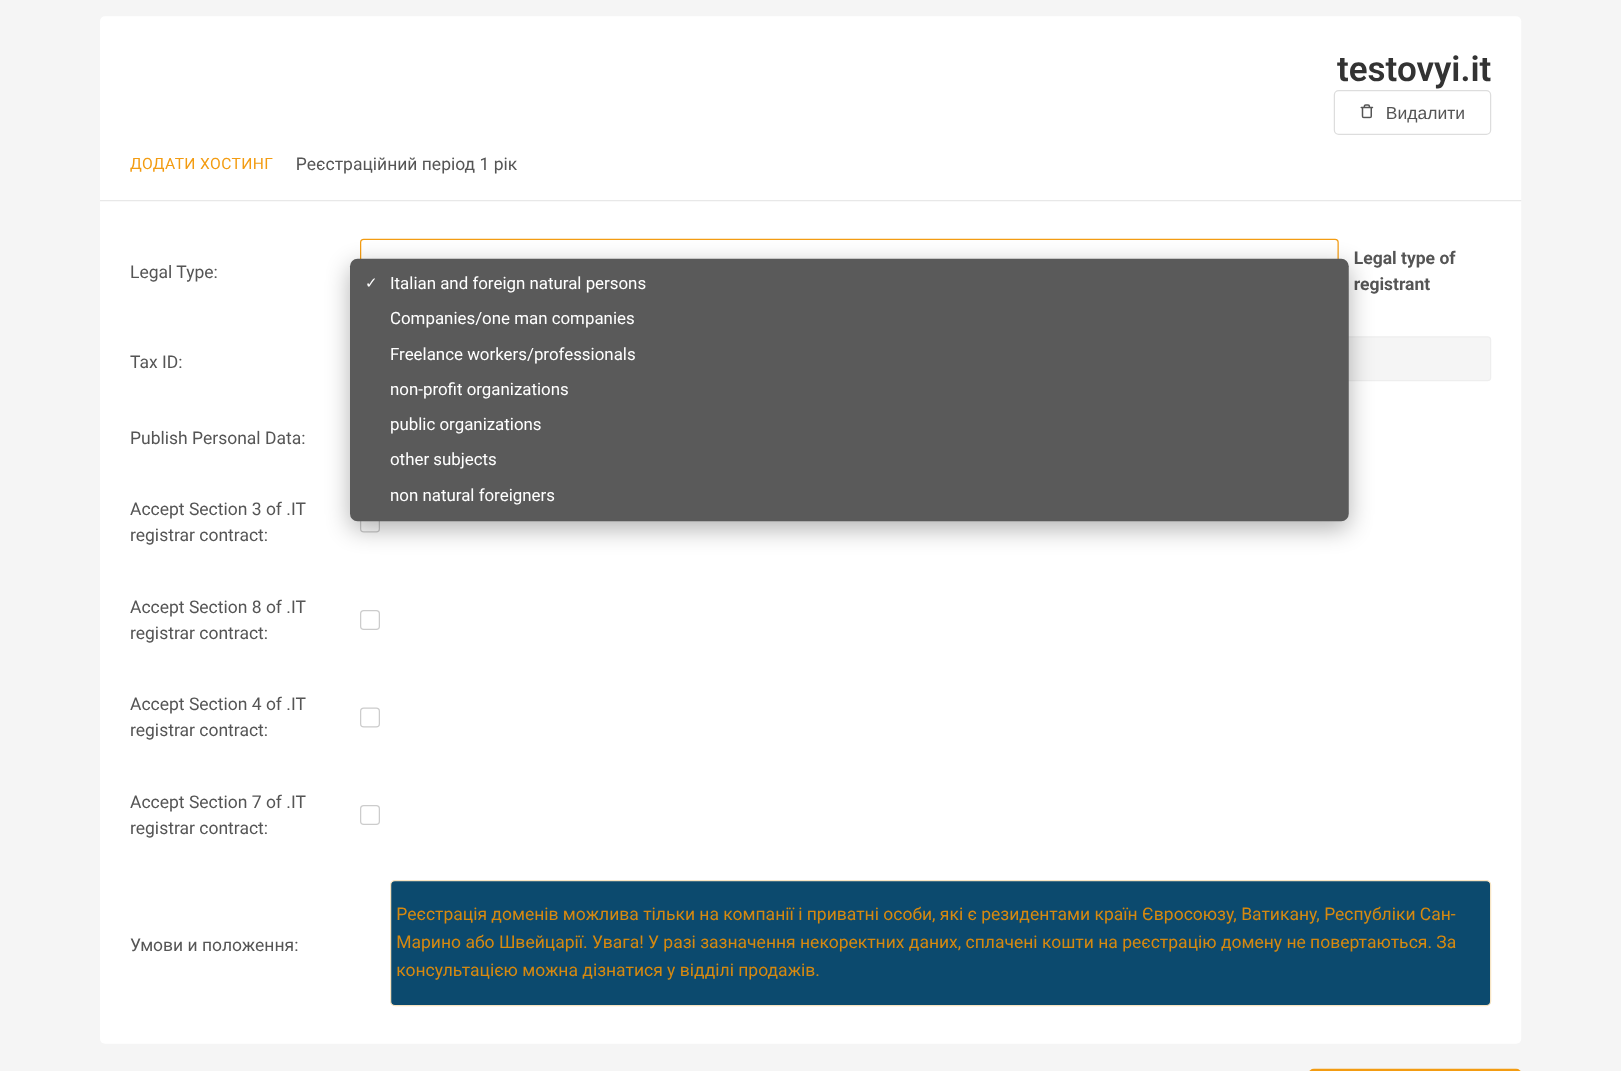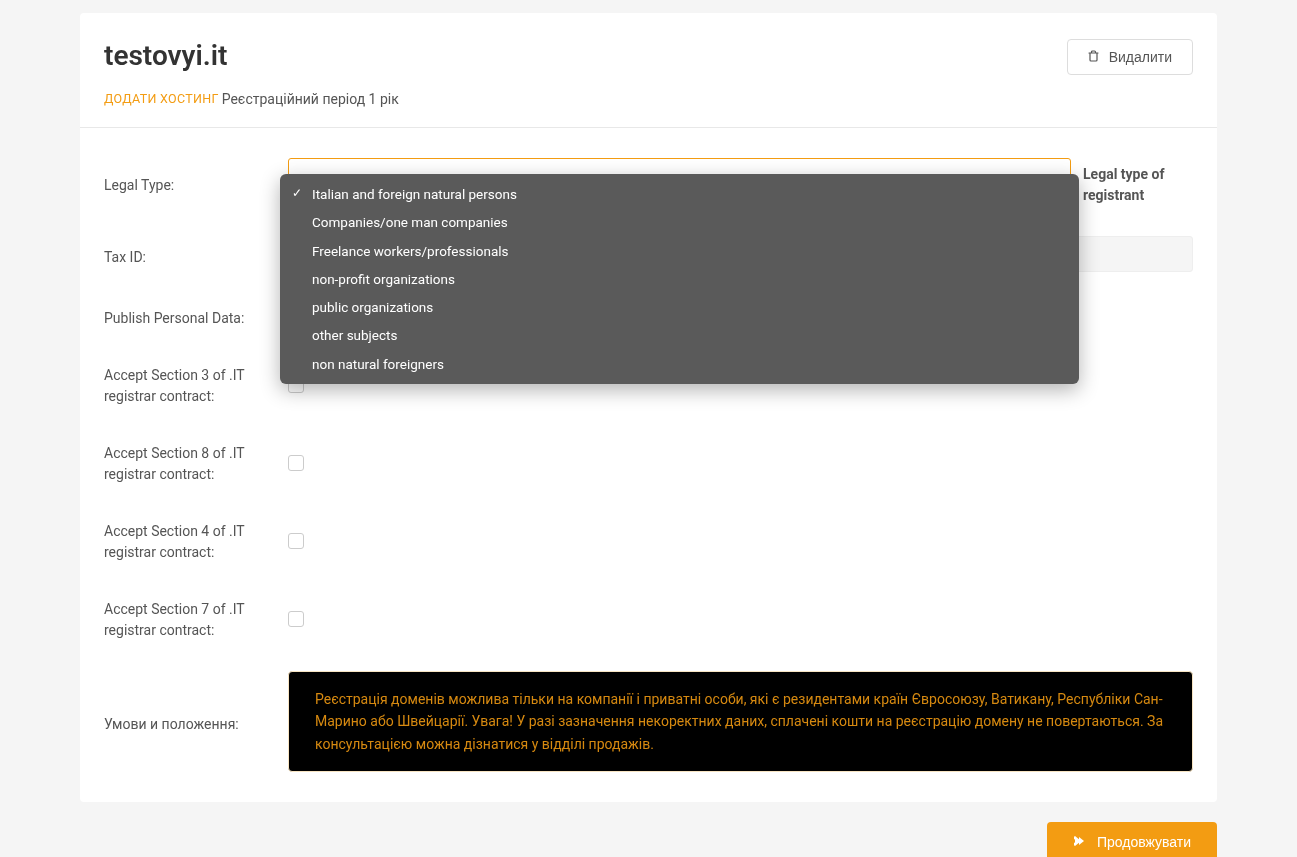--- a/index.html
+++ b/index.html
@@ -19,21 +19,22 @@
       border-radius: 4px;
       position: relative;
     }
     .card-header {
       padding: 26px 24px 20px 24px;
       border-bottom: 1px solid #e8e8e8;
     }
     .title-row {
       display: flex;
       justify-content: space-between;
-      align-items: flex-start;
+      align-items: flex-end;
+      flex-direction: column;
     }
     .domain-title {
       font-size: 28px;
       font-weight: 600;
       color: #333;
     }
     .delete-btn {
       background: #fff;
       border: 1px solid #ddd;
       border-radius: 4px;
@@ -41,21 +42,21 @@
       font-size: 14px;
       color: #555;
       cursor: pointer;
       display: flex;
       align-items: center;
       gap: 10px;
     }
     .subtitle-row {
       margin-top: 16px;
       display: flex;
-      gap: 3px;
+      gap: 18px;
       font-size: 14px;
     }
     .add-hosting {
       color: #f39c12;
       text-transform: uppercase;
       font-size: 12.5px;
       letter-spacing: 0.3px;
       cursor: pointer;
     }
     .reg-period {
@@ -144,27 +145,28 @@
       width: 16px;
       height: 16px;
       border: 1px solid #ccc;
       border-radius: 3px;
       background: #fff;
       cursor: pointer;
       margin-top: 3px;
     }
     .terms-box {
       flex: 1;
-      background: #000000;
+      background: #0c4a6e;
       border: 1px solid #f7e4c2;
       border-radius: 4px;
-      padding: 16px 26px;
+      padding: 16px 4px;
       color: #d68910;
       line-height: 1.6;
       font-size: 14px;
+      margin-left: 24px;
     }
     .footer {
       padding: 20px 80px 20px 24px;
       display: flex;
       justify-content: flex-end;
       background: #f5f5f5;
     }
     .continue-btn {
       background: #f39c12;
       border: none;

